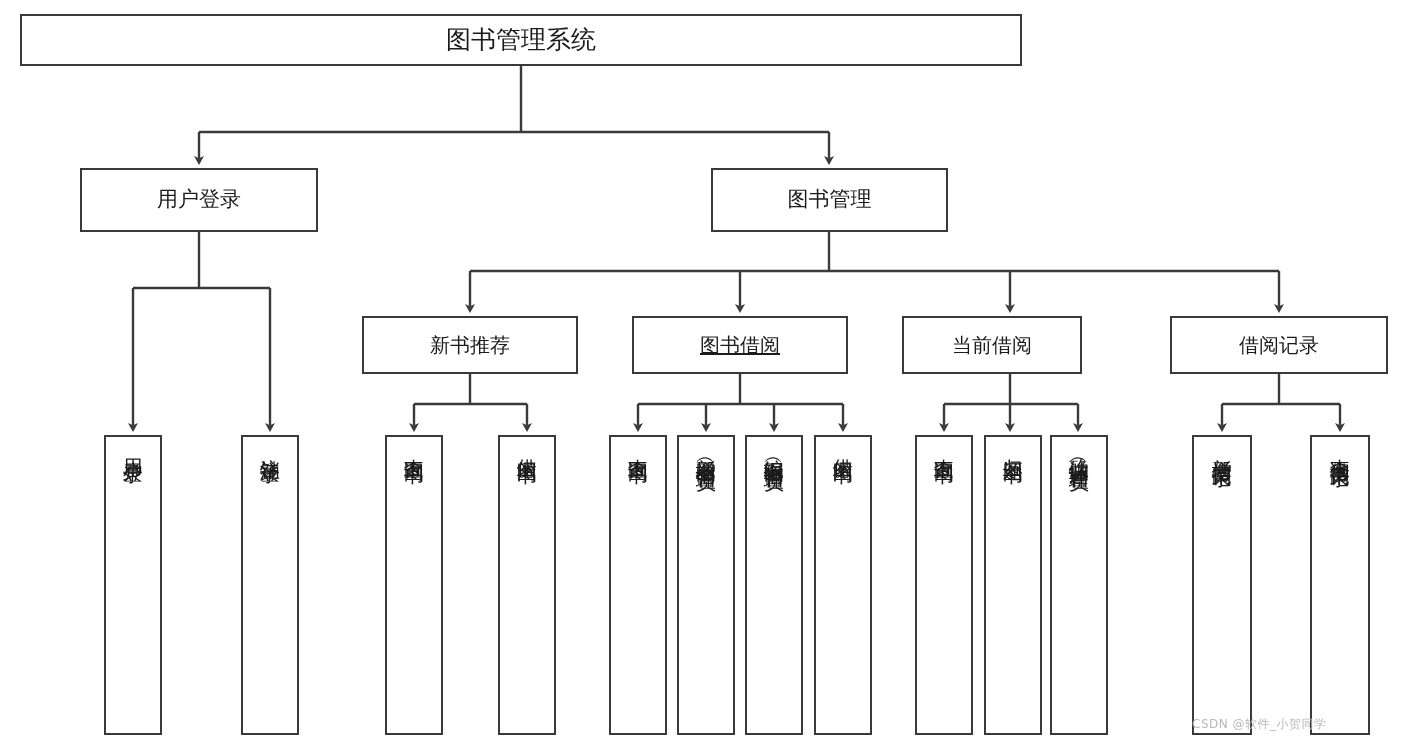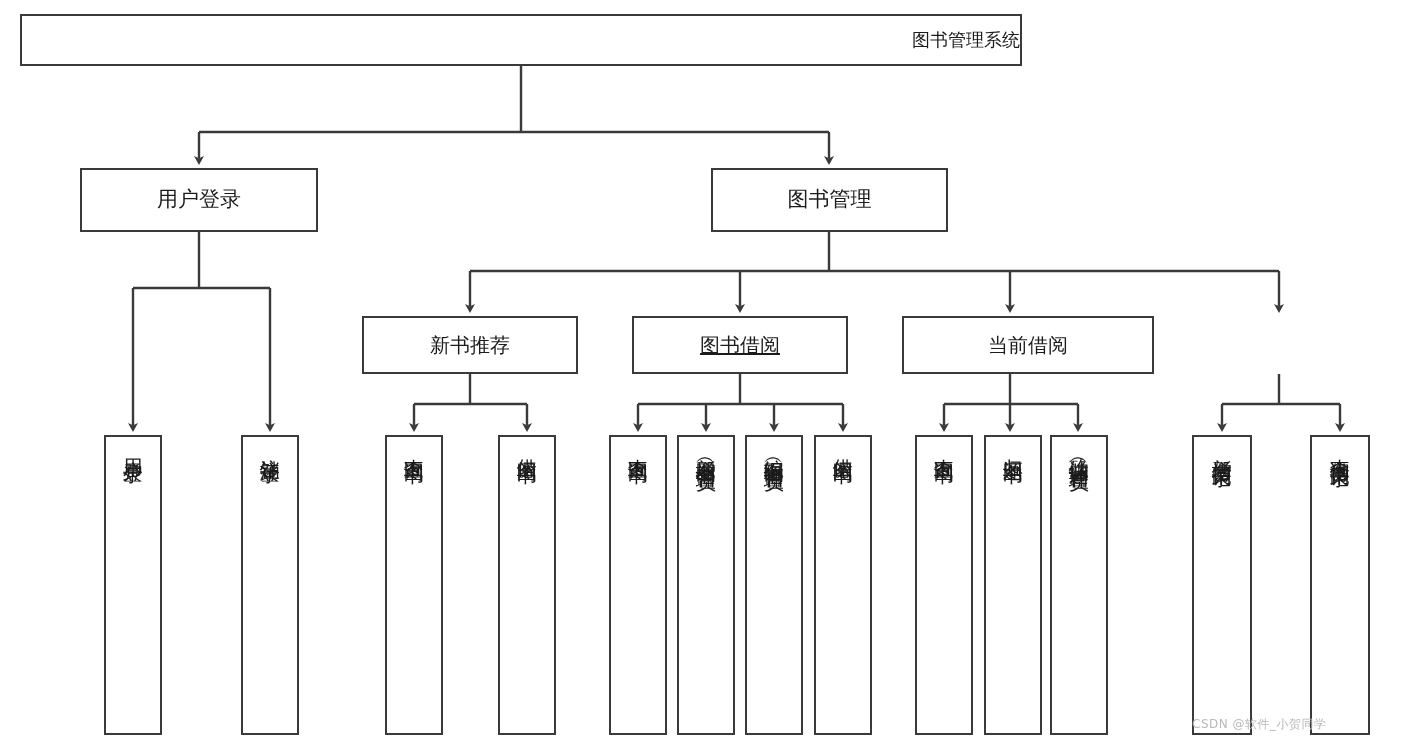--- a/index.html
+++ b/index.html
@@ -32,22 +32,21 @@
     border: 2px solid #3a3a3a;
     background: #ffffff;
     display: flex;
     align-items: center;
     justify-content: center;
     text-align: center;
     color: #1b1b1b;
     line-height: 1.22;
   }
   .node.root {
-    font-size: 18px;
-    justify-content: flex-end;
+    font-size: 25px;
   }
   .node.lvl1 {
     font-size: 21px;
   }
   .node.lvl2 {
     font-size: 20px;
   }
   .node.leaf {
     font-size: 20px;
     writing-mode: vertical-rl;
@@ -137,22 +136,25 @@
   <div class="node lvl2" style="left:362px; top:316px; width:216px; height:58px;">
     <span>新书推荐</span>
   </div>
 
   <div class="node lvl1" style="left:711px; top:168px; width:237px; height:64px;">
     <span>图书管理</span>
   </div>
   <div class="node lvl2" style="left:632px; top:316px; width:216px; height:58px;text-decoration:underline;">
     <span>图书借阅</span>
   </div>
-  <div class="node lvl2" style="left:902px; top:316px; width:252px; height:58px;">
+  <div class="node lvl2" style="left:902px; top:316px; width:180px; height:58px;">
     <span>当前借阅</span>
+  </div>
+  <div class="node lvl2" style="left:1170px; top:316px; width:218px; height:58px;">
+    <span>借阅记录</span>
   </div>
 
   <div class="node leaf" style="left:104px; top:435px; width:58px; height:300px;">
     <span class="leaf-text">用户登录</span>
   </div>
   <div class="node leaf" style="left:241px; top:435px; width:58px; height:300px;">
     <span class="leaf-text">注销登录</span>
   </div>
 
   <div class="node leaf" style="left:385px; top:435px; width:58px; height:300px;">

